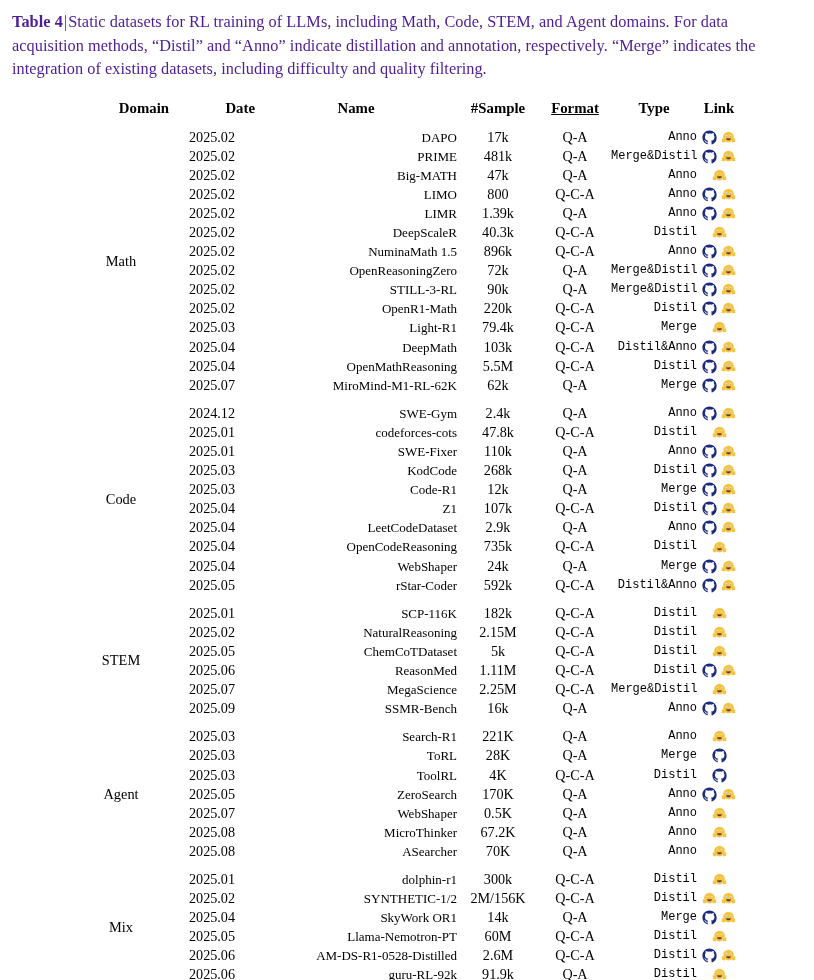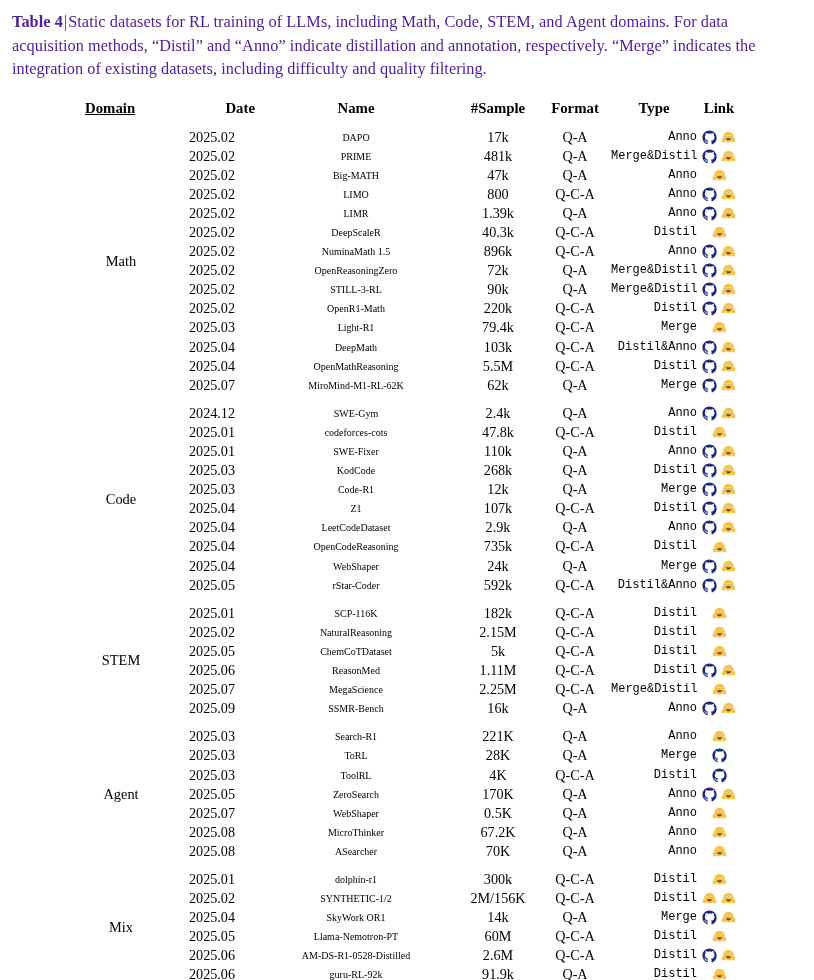--- a/index.html
+++ b/index.html
@@ -75,31 +75,31 @@
 
   
   col.c-domain { width: 96px; }
   col.c-date   { width: 86px; }
   col.c-name   { width: 202px; }
   col.c-sample { width: 82px; }
   col.c-format { width: 72px; }
   col.c-type   { width: 86px; }
   col.c-link   { width: 44px; }
 
-  th.h-domain { text-align: left; padding-left: 12px !important; text-decoration: underline; }
+  th.h-domain { text-align: right; padding-left: 12px !important; }
   th.h-date   { text-align: right; }
   th.h-name   { text-align: center; }
   th.h-sample { text-align: center; }
-  th.h-format { text-align: center; }
+  th.h-format { text-align: center; text-decoration: underline; }
   th.h-type   { }
   th.h-link   { text-align: center; }
 
   td.d-domain { text-align: center; font-size: 14.4px; }
   td.d-date   { text-align: center; font-size: 14.2px; }
-  td.d-name   { text-align: center; font-size: 10px; }
+  td.d-name   { text-align: right; font-size: 13px; }
   td.d-sample { text-align: center; font-size: 14.2px; }
   td.d-format { text-align: center; font-size: 14.2px; }
   td.d-type   { text-align: right; font-size: 12px; font-family: Liberation Mono, monospace; }
   td.d-link   { text-align: center; }
 
   tbody tr.data-row td { height: 19.1px; line-height: 19.1px; }
 
   
   .linkbox {
     display: flex;

